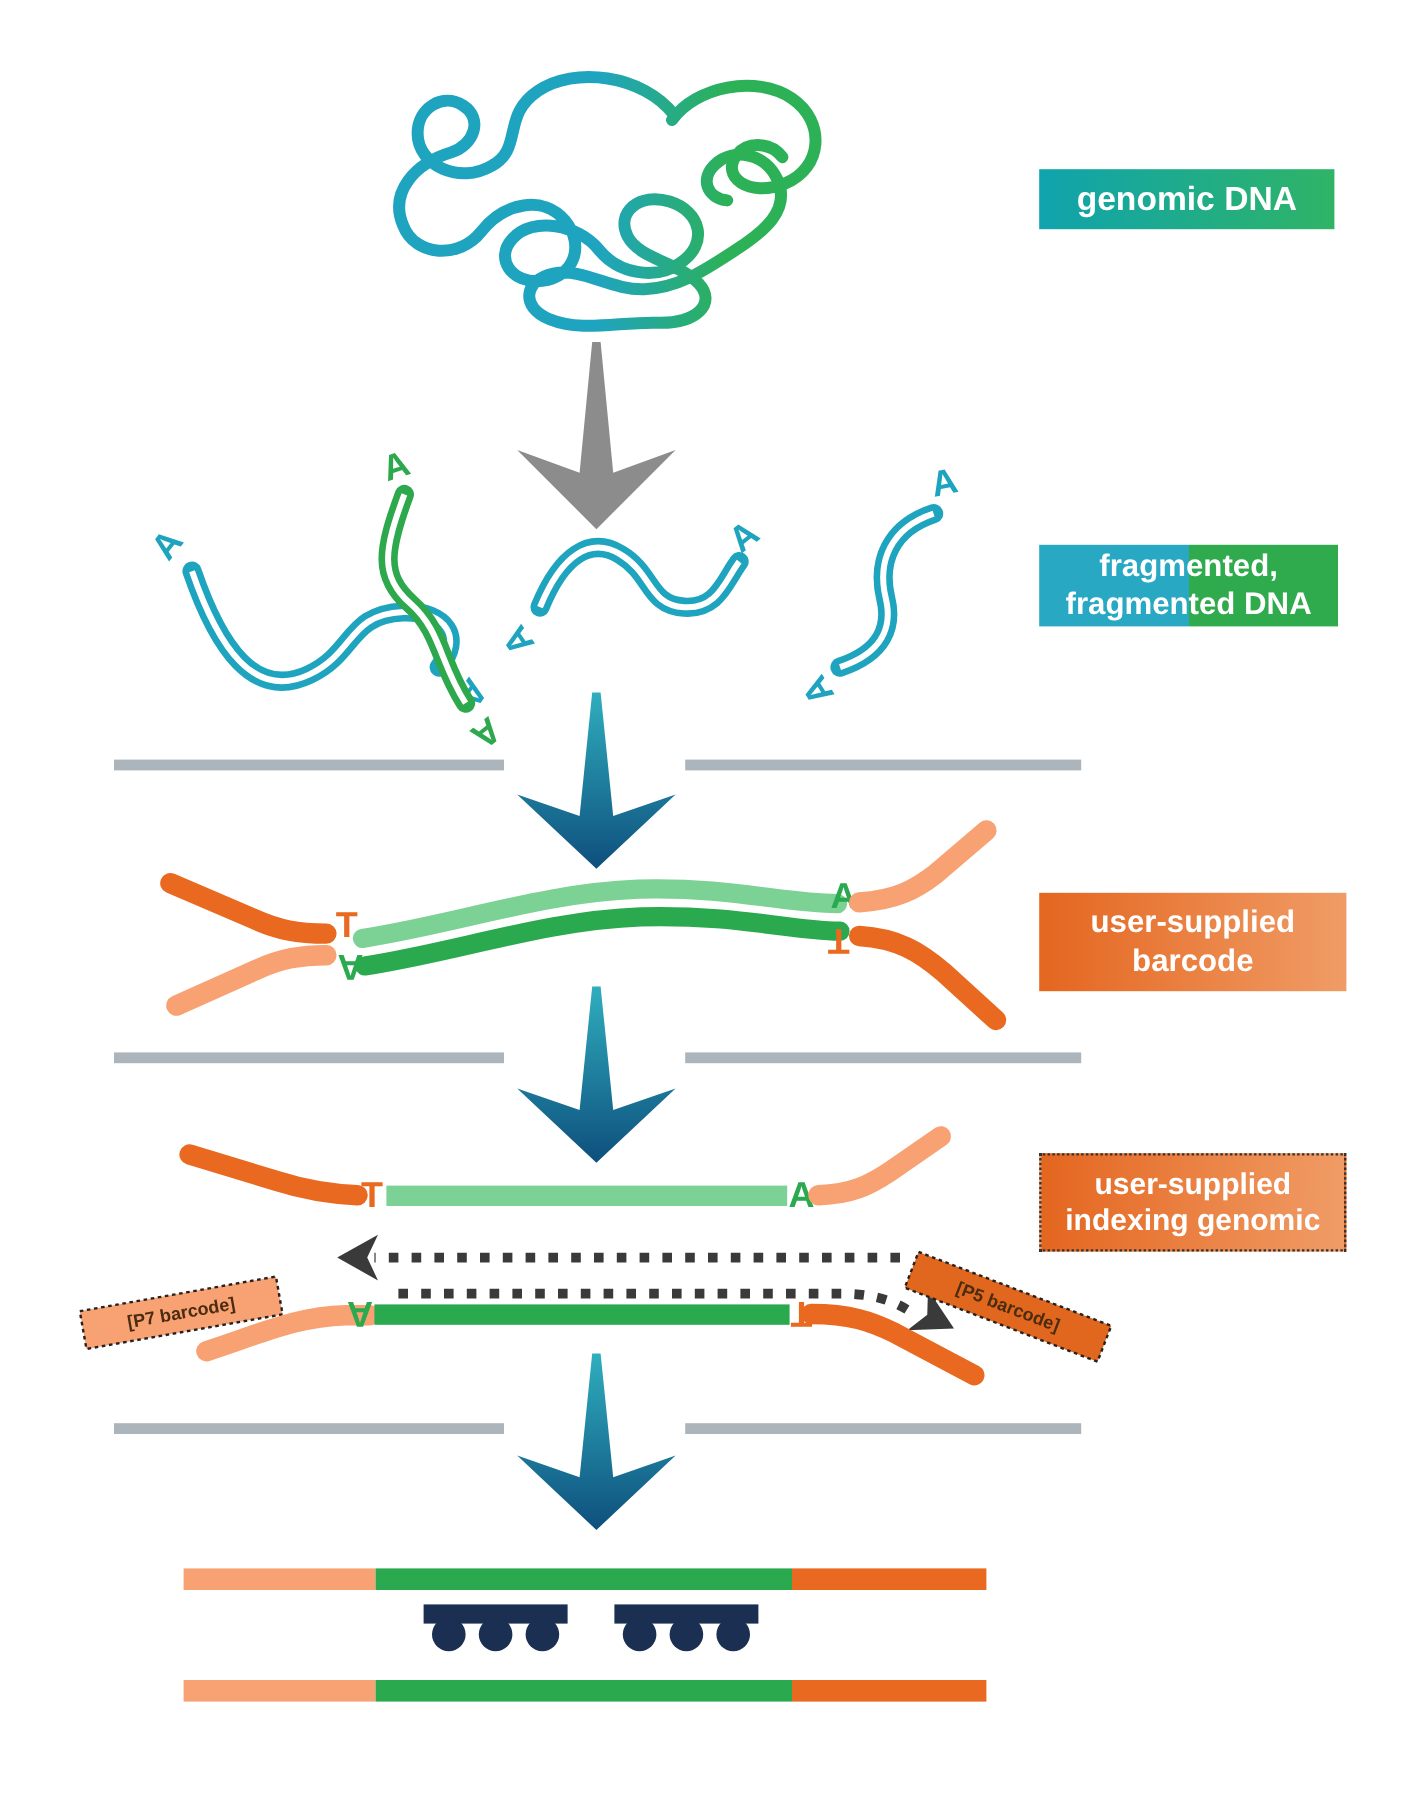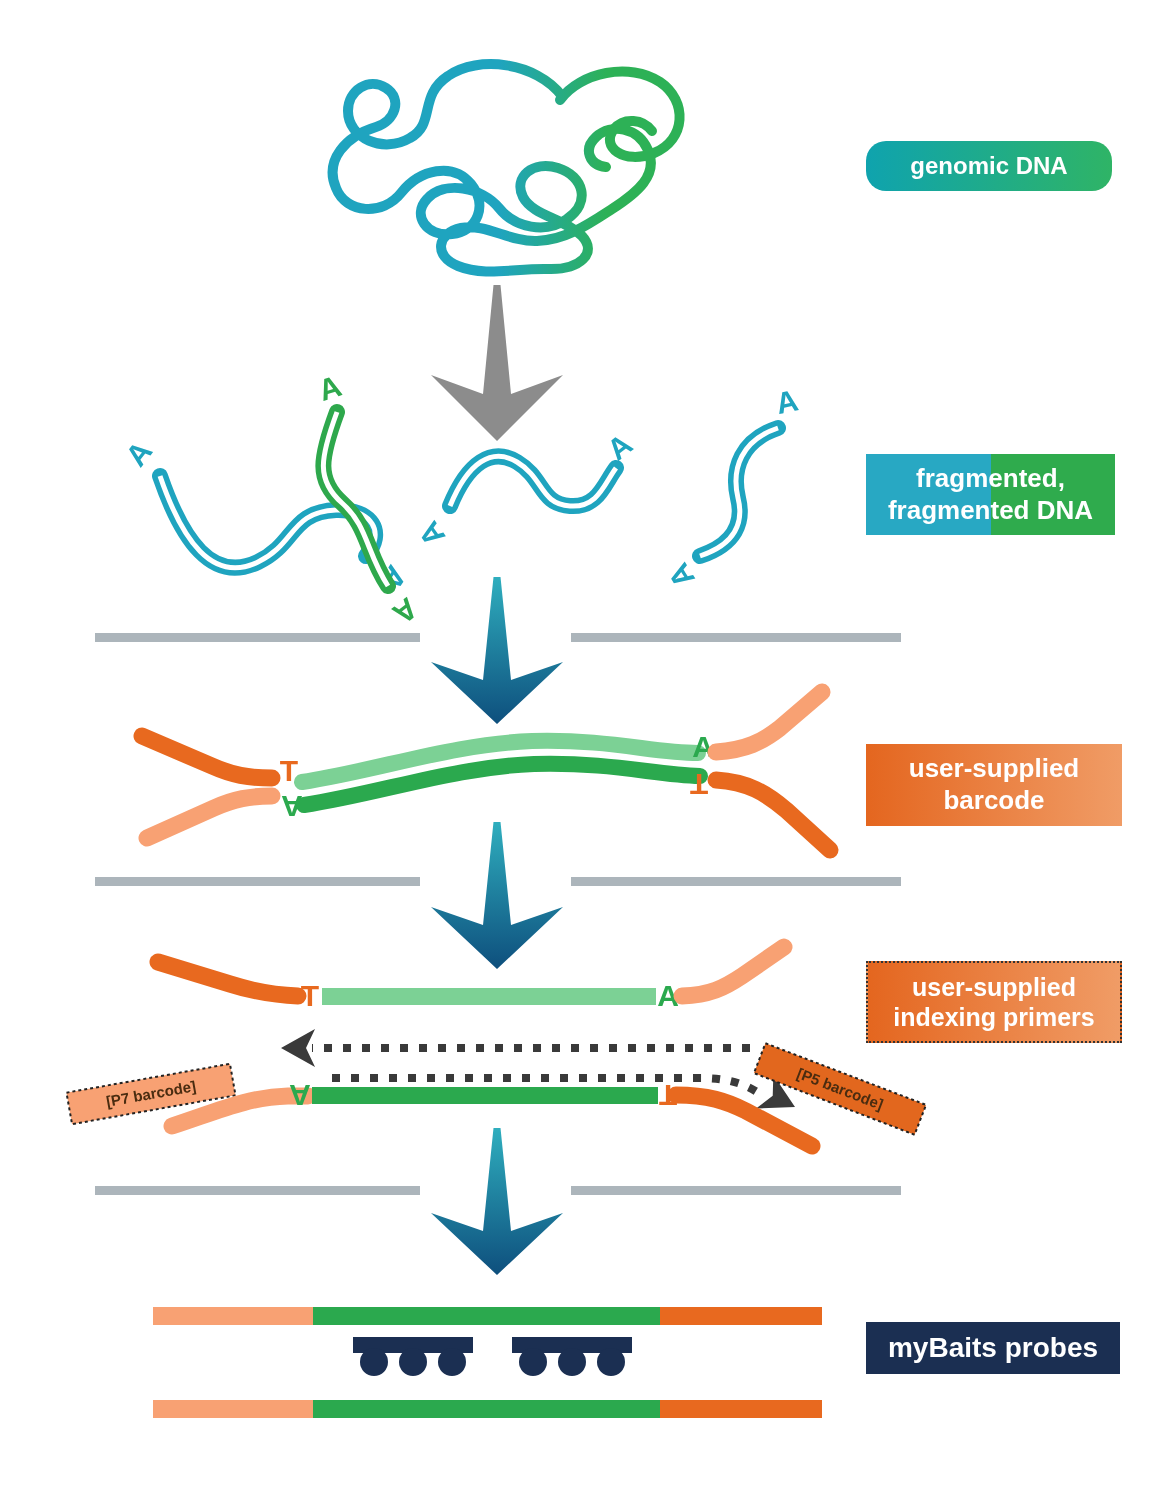--- a/index.html
+++ b/index.html
@@ -1,23 +1,23 @@
 <!DOCTYPE html>
 <html><head>
 <meta charset="utf-8">
 <style>
   html,body{margin:0;padding:0;background:#fff;}
   #stage{position:relative;width:1176px;height:1500px;background:#fff;overflow:hidden;
          font-family:"Liberation Sans",sans-serif;}
   #diagram-svg{position:absolute;left:0;top:0;}
   .label{position:absolute;display:flex;flex-direction:column;align-items:center;justify-content:center;
          color:#fff;font-weight:bold;text-align:center;line-height:1.22;box-sizing:border-box;}
-  #label-genomic{left:866px;top:141px;width:246px;height:50px;font-size:24px;
-    background:linear-gradient(90deg,#0FA3AE,#2FB466);border-radius:20px;}
-  #label-fragmented{left:866px;top:454px;width:249px;height:81px;font-size:26px;
+  #label-genomic{left:866px;top:141px;width:246px;height:50px;font-size:28px;
+    background:linear-gradient(90deg,#0FA3AE,#2FB466);}
+  #label-fragmented{left:866px;top:454px;width:249px;height:68px;font-size:26px;
     background:linear-gradient(90deg,#28A8C3 50%,#2FAB4D 50%);}
   #label-adapters{left:866px;top:744px;width:256px;height:82px;font-size:26px;
     background:linear-gradient(90deg,#E4661F,#F09C66);}
   #label-indexing{left:866px;top:961px;width:256px;height:82px;font-size:25px;
     background:linear-gradient(90deg,#E4661F,#F09C66);border:2px dotted #333;}
   #label-mybaits{left:866px;top:1322px;width:254px;height:52px;font-size:28px;
     background:#1B2F52;}
   .base{font-weight:bold;font-size:30px;font-family:"Liberation Sans",sans-serif;}
   .barcode-text{font-weight:bold;font-size:15px;fill:#4a2c10;font-family:"Liberation Sans",sans-serif;}
   .dotted{stroke:#3A3A3A;stroke-width:8;stroke-dasharray:8 11;fill:none;}
@@ -178,20 +178,17 @@
   <span>fragmented DNA</span>
 </div>
 
 <div class="label" id="label-adapters">
   <span>user-supplied</span>
   <span>barcode</span>
 </div>
 
 <div class="label" id="label-indexing">
   <span>user-supplied</span>
-  <span>indexing primers</span>
+  <span>indexing genomic</span>
 </div>
 
-<div class="label" id="label-mybaits">
-  <span>myBaits probes</span>
-</div>
 
 </div>
 
 </body></html>

